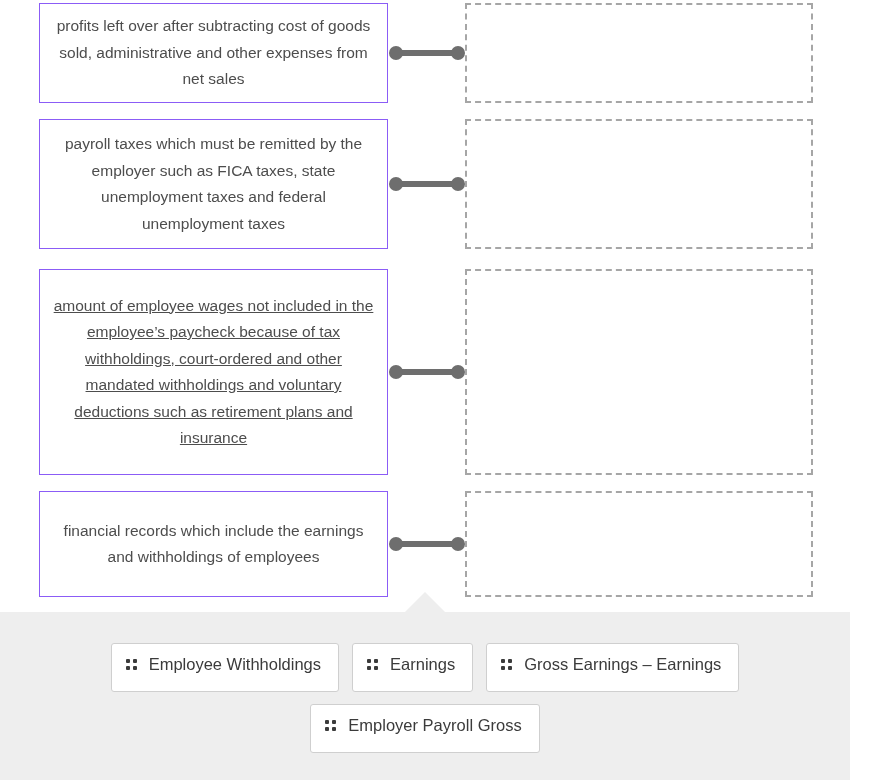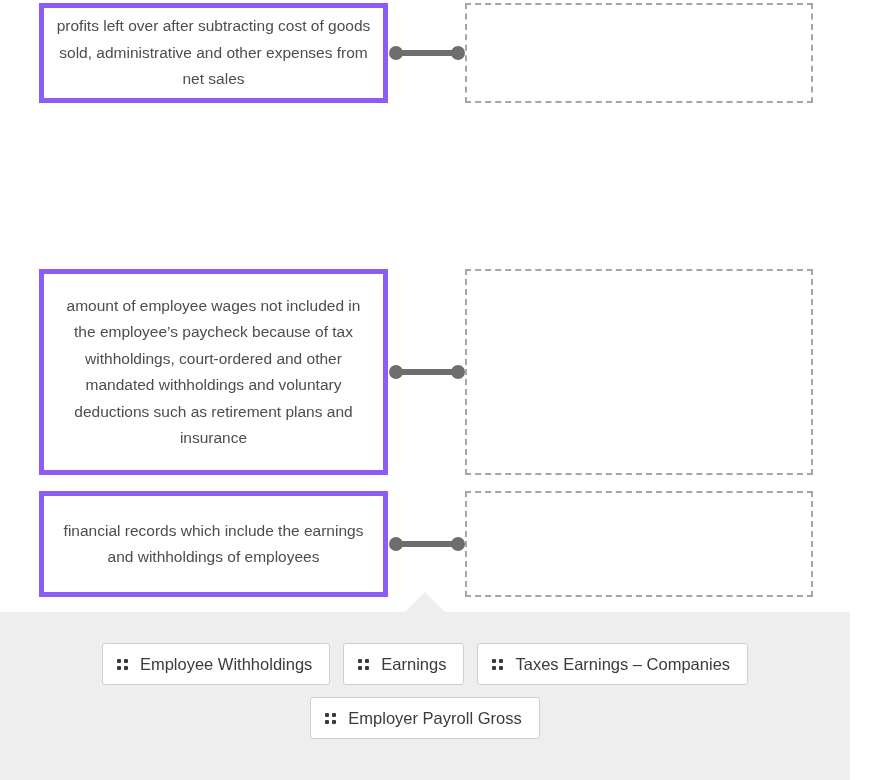--- a/index.html
+++ b/index.html
@@ -55,21 +55,21 @@
     left: 0;
     width: 881px;
   }
 
   
   .prompt-card {
     position: absolute;
     left: 39px;
     width: 349px;
     box-sizing: border-box;
-    border: 5px solid #8b5cf6;
+    border: 1px solid #8b5cf6;
     background: #ffffff;
     color: #4d4d4d;
     font-size: 15.5px;
     line-height: 26.5px;
     text-align: center;
     display: flex;
     align-items: center;
     justify-content: center;
     padding: 6px 10px;
   }
@@ -151,21 +151,21 @@
     margin-bottom: 12px;
   }
 
   .chip {
     display: inline-flex;
     align-items: center;
     gap: 12px;
     background: #ffffff;
     border: 1px solid #cfcfcf;
     border-radius: 3px;
-    padding: 10px 17px 10px 14px;
+    padding: 10px 17px 17px 14px;
     color: #3b3b3b;
     font-size: 16.5px;
     line-height: 20px;
     white-space: nowrap;
     cursor: move;
   }
 
   .grip {
     display: inline-block;
     width: 11px;
@@ -202,23 +202,36 @@
       <div class="connector" style="top:43px;">
         <div class="bar"></div>
         <div class="knob start"></div>
         <div class="knob end"></div>
       </div>
       <div class="drop-zone" style="top:0;height:100px;">
         <span></span>
       </div>
     </div>
 
+    <div class="match-row" style="top:119px;height:130px;">
+      <div class="prompt-card" style="top:0;height:130px;">
+        <span>payroll taxes which must be remitted by the employer such as FICA taxes, state unemployment taxes and federal unemployment taxes</span>
+      </div>
+      <div class="connector" style="top:58px;">
+        <div class="bar"></div>
+        <div class="knob start"></div>
+        <div class="knob end"></div>
+      </div>
+      <div class="drop-zone" style="top:0;height:130px;">
+        <span></span>
+      </div>
+    </div>
 
     <div class="match-row" style="top:269px;height:206px;">
-      <div class="prompt-card" style="top:0;height:206px;">
+      <div class="prompt-card" style="top:0;height:206px;text-decoration:underline;">
         <span>amount of employee wages not included in the employee’s paycheck because of tax withholdings, court-ordered and other mandated withholdings and voluntary deductions such as retirement plans and insurance</span>
       </div>
       <div class="connector" style="top:96px;">
         <div class="bar"></div>
         <div class="knob start"></div>
         <div class="knob end"></div>
       </div>
       <div class="drop-zone" style="top:0;height:206px;">
         <span></span>
       </div>
@@ -264,21 +277,21 @@
             </span>
           <span>Earnings</span>
         </div>
         <div class="chip">
           <span class="grip">
               <i></i>
               <i></i>
               <i></i>
               <i></i>
             </span>
-          <span>Taxes Earnings – Companies</span>
+          <span>Gross Earnings – Earnings</span>
         </div>
       </div>
 
       <div class="tray-row">
         <div class="chip">
           <span class="grip">
               <i></i>
               <i></i>
               <i></i>
               <i></i>

